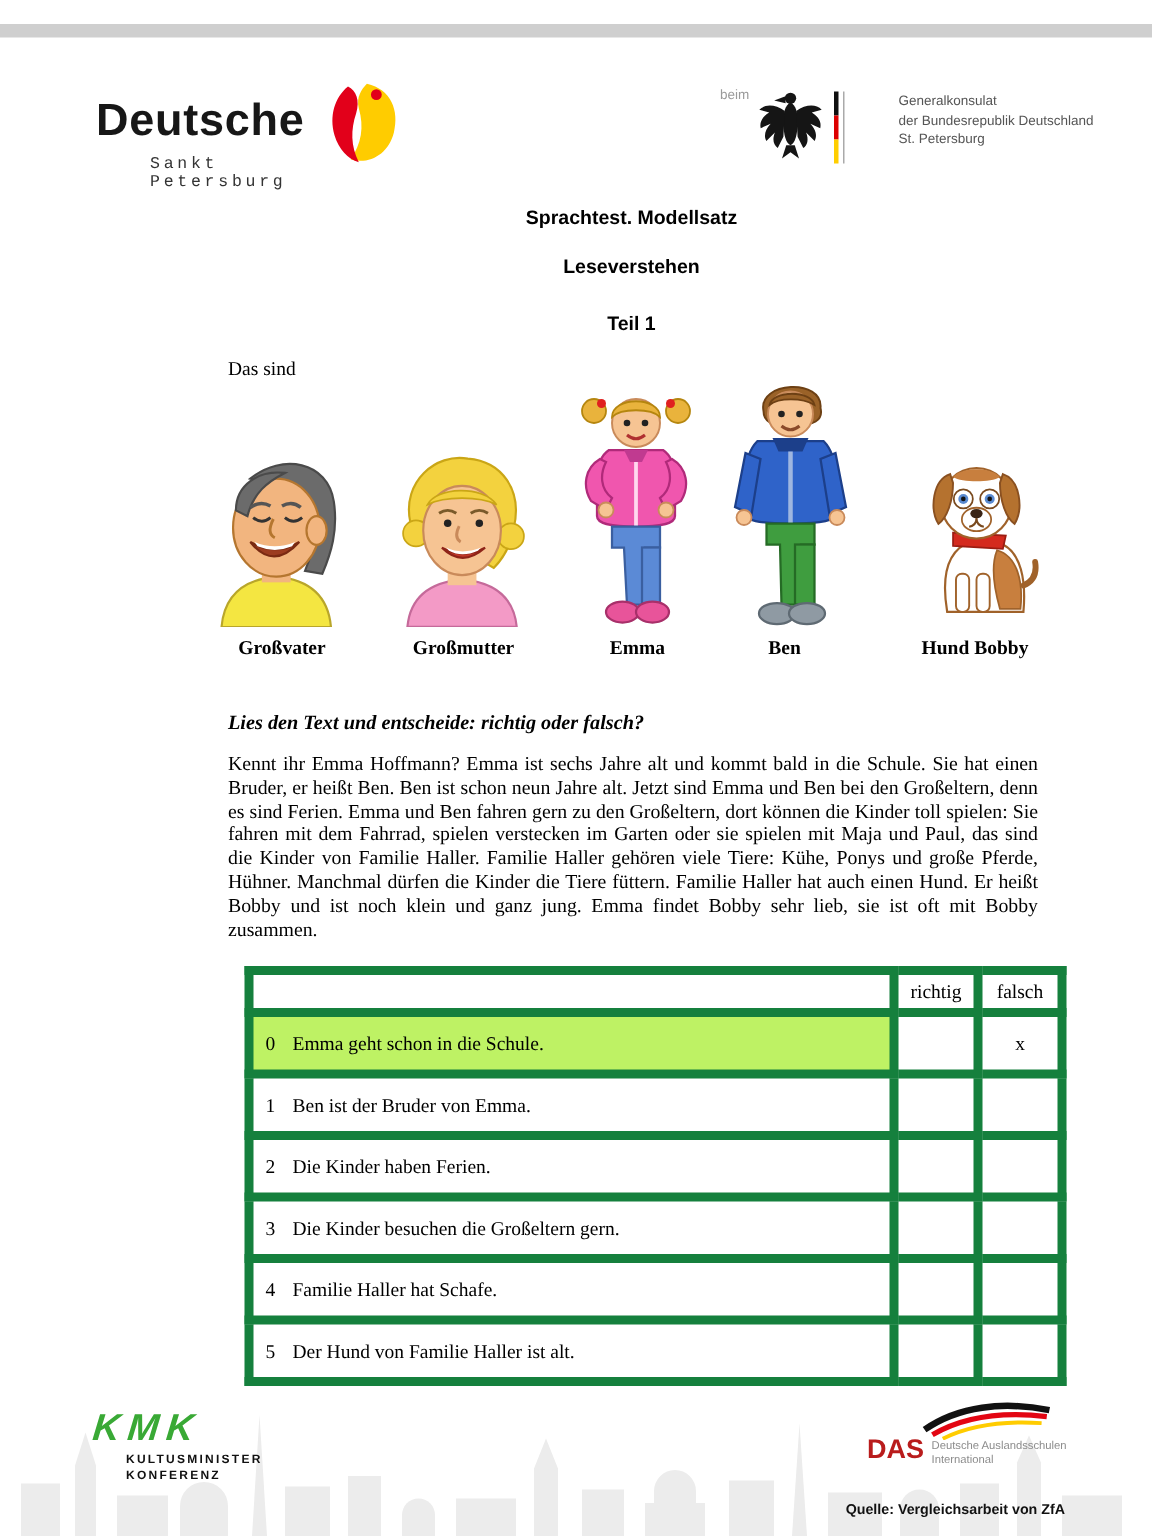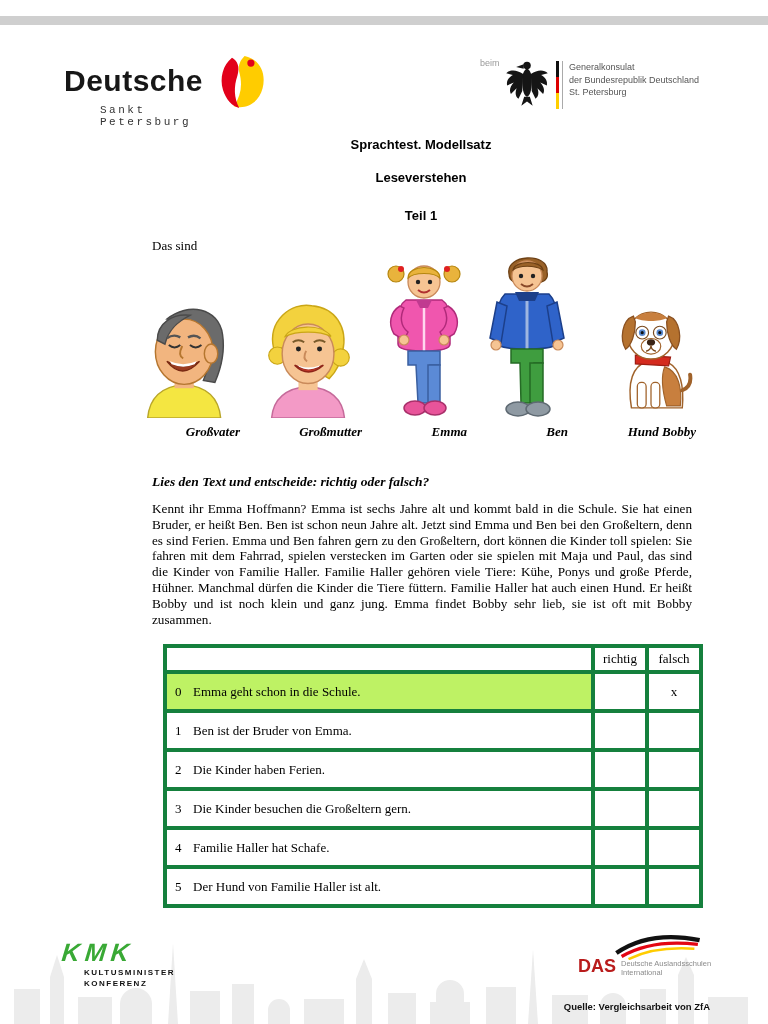--- a/index.html
+++ b/index.html
@@ -19,47 +19,47 @@
   .logo-word-right { position:absolute; left:274px; top:48px; font-size:30px; font-weight:bold; color:#171717; letter-spacing:.5px; }
   .logo-subtitle   { position:absolute; left:100px; top:88px; width:130px; text-align:left;
                      font-size:11px; letter-spacing:2.5px; color:#333;font-family:Liberation Mono, monospace; }
 
   .beim       { position:absolute; left:480px; top:42px; font-size:9px; color:#9a9a9a; }
   .eagle      { position:absolute; left:503px; top:42px; }
   .flagbar    { position:absolute; left:556px; top:45px; width:3px; height:48px; }
   .flagbar div{ width:3px; height:16px; }
   .flag-black { background:#101010; } .flag-red { background:#dd0000; } .flag-gold { background:#ffce00; }
   .consulate-rule { position:absolute; left:562px; top:45px; width:1px; height:48px; background:#aaa; }
-  .consulate  { position:absolute; left:569px; top:45px; font-size:9px; color:#555; line-height:12.5px; }
+  .consulate  { position:absolute; left:599px; top:45px; font-size:9px; color:#555; line-height:12.5px; }
 
   
   .heading { position:absolute; left:152px; width:538px; text-align:center; font-weight:bold; font-size:13px; }
   .h-title   { top:121px; }
   .h-section { top:154px; }
   .h-part    { top:192px; }
 
   .intro-label { position:absolute; left:152px; top:222px; font-size:13px; }
 
   
   .fig { position:absolute; }
-  .fig-label { position:absolute; top:408px; text-align:right; font-weight:bold; font-size:13px;font-style:italic; }
+  .fig-label { position:absolute; top:408px; text-align:center; font-weight:bold; font-size:13px; }
   .lbl-grossvater { left:136px; width:104px; }
   .lbl-grossmutter{ left:256px; width:106px; }
   .lbl-emma       { left:383px; width:84px;  }
   .lbl-ben        { left:478px; width:90px;  }
   .lbl-dog        { left:604px; width:92px;  }
 
   
   .task-line { position:absolute; left:152px; top:458px; font-size:13.5px; font-weight:bold; font-style:italic; }
   .reading   { position:absolute; left:152px; top:485px; width:540px;
                font-size:13.2px; line-height:15.8px; text-align:justify; }
 
   
   table.quiz { position:absolute; left:163px; top:628px; border-collapse:collapse; }
-  table.quiz td, table.quiz th { border:4px solid #15803d; font-size:13px; font-weight:normal; }
+  table.quiz td, table.quiz th { border:6px solid #15803d; font-size:13px; font-weight:normal; }
   td.stmt { width:415px; height:33px; padding-left:8px; vertical-align:middle; }
   td.ans, th.ans { width:48px; text-align:center; vertical-align:middle; }
   th.ans { height:20px; font-size:12.5px; }
   th.stmt-h { height:20px; }
   .num { display:inline-block; width:18px; }
   tr.example td.stmt { background:#bef264; }
 
   
   .skyline { position:absolute; left:0; top:913px; }
   .kmk        { position:absolute; left:62px; top:922px; }

